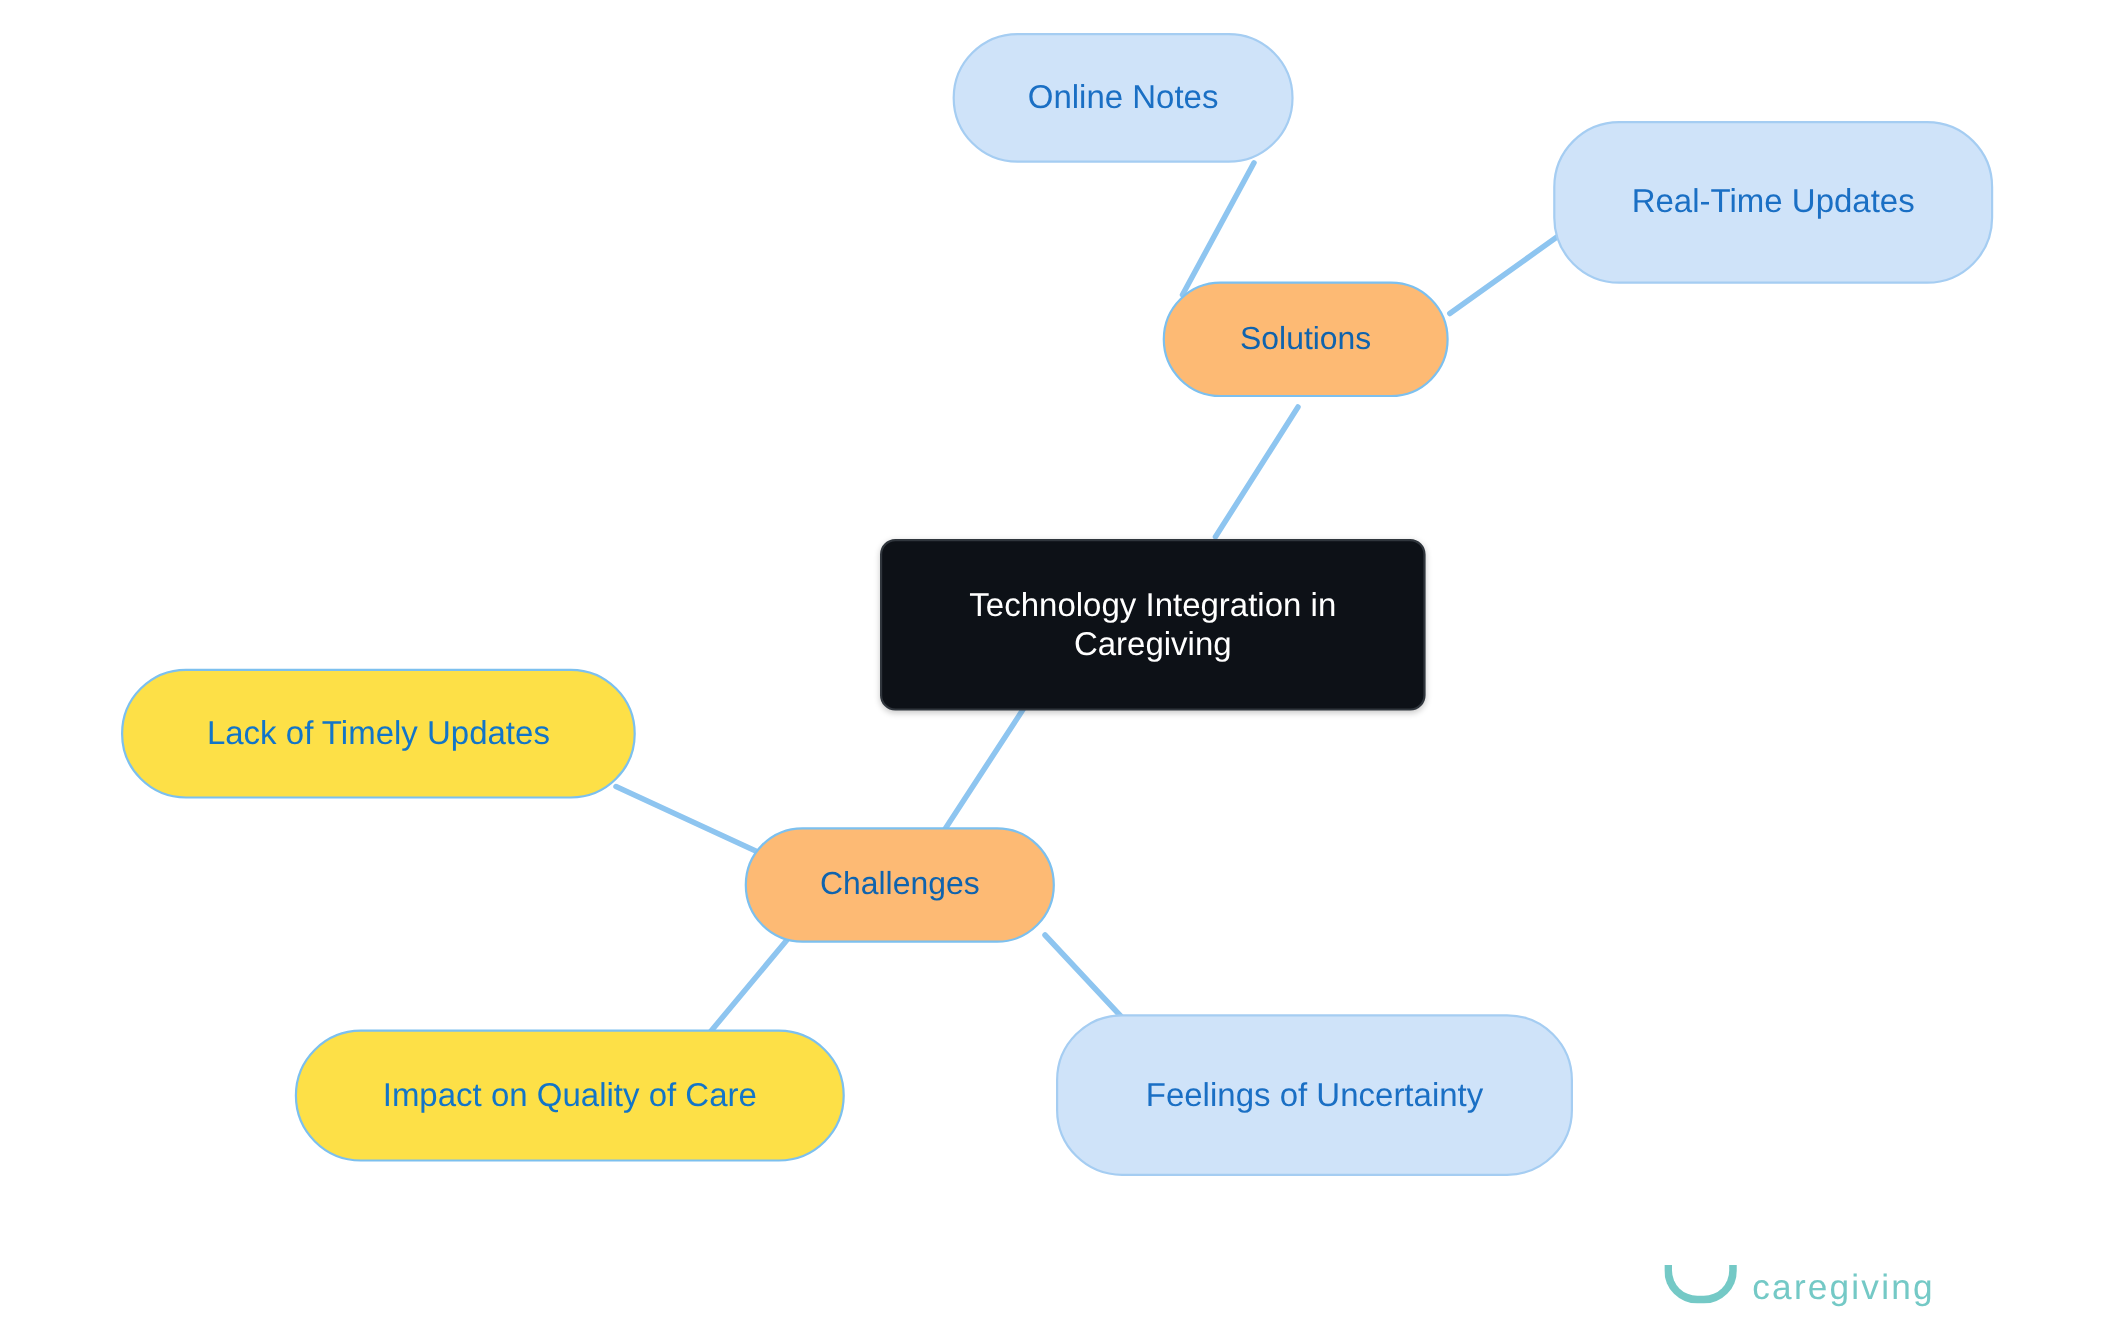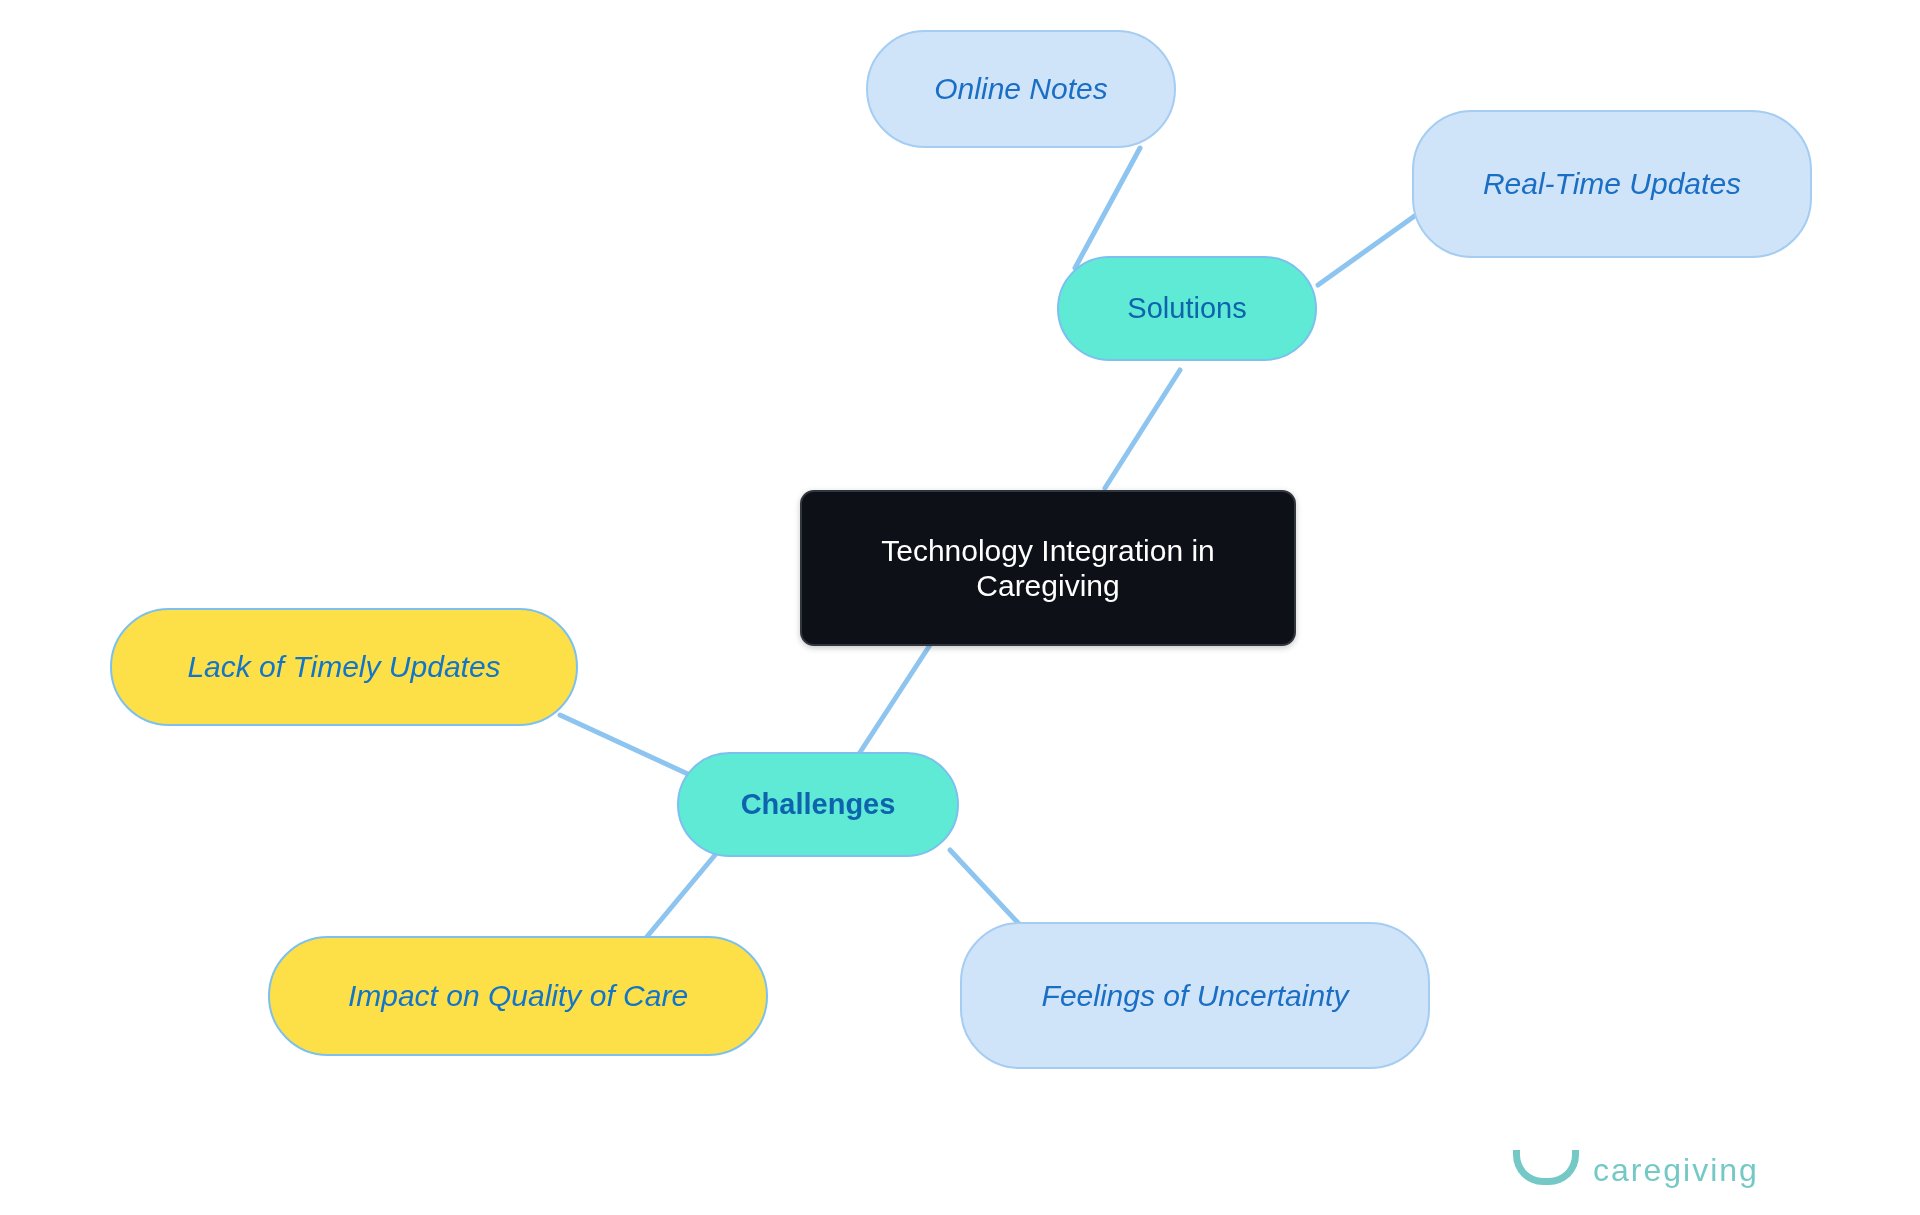--- a/index.html
+++ b/index.html
@@ -54,35 +54,34 @@
     background: #0d1117;
     border: 2px solid #30363d;
     border-radius: 14px;
     color: #ffffff;
     font-size: 30px;
     box-shadow: 0 2px 6px rgba(0,0,0,0.22);
   }
 
   
   .node.branch {
-    background: #5eead4;
+    background: #fdba74;
     border: 2px solid #7cc0ef;
     border-radius: 60px;
     color: #0f63ae;
     font-size: 29px;
   }
 
   
   .node.leaf {
     background: #cfe3f9;
     border: 2px solid #a5cdf2;
     border-radius: 60px;
     color: #1a6fc4;
     font-size: 30px;
-    font-style: italic;
   }
 
   .node.leaf.tint-strong {
     background: #fde047;
     border-color: #7cc0ef;
     color: #1275c8;
   }
 
   
   #brand-logo {
@@ -152,21 +151,21 @@
   </div>
 
   <div class="node leaf" style="left:866px; top:30px; width:310px; height:118px;">
     <span class="node-label">Online Notes</span>
   </div>
 
   <div class="node leaf" style="left:1412px; top:110px; width:400px; height:148px;">
     <span class="node-label">Real-Time Updates</span>
   </div>
 
-  <div class="node branch" style="left:677px; top:752px; width:282px; height:105px;font-weight:bold;">
+  <div class="node branch" style="left:677px; top:752px; width:282px; height:105px;">
     <span class="node-label">Challenges</span>
   </div>
 
   <div class="node leaf tint-strong" style="left:110px; top:608px; width:468px; height:118px;">
     <span class="node-label">Lack of Timely Updates</span>
   </div>
 
   <div class="node leaf tint-strong" style="left:268px; top:936px; width:500px; height:120px;justify-content:center;">
     <span class="node-label">Impact on Quality of Care</span>
   </div>

